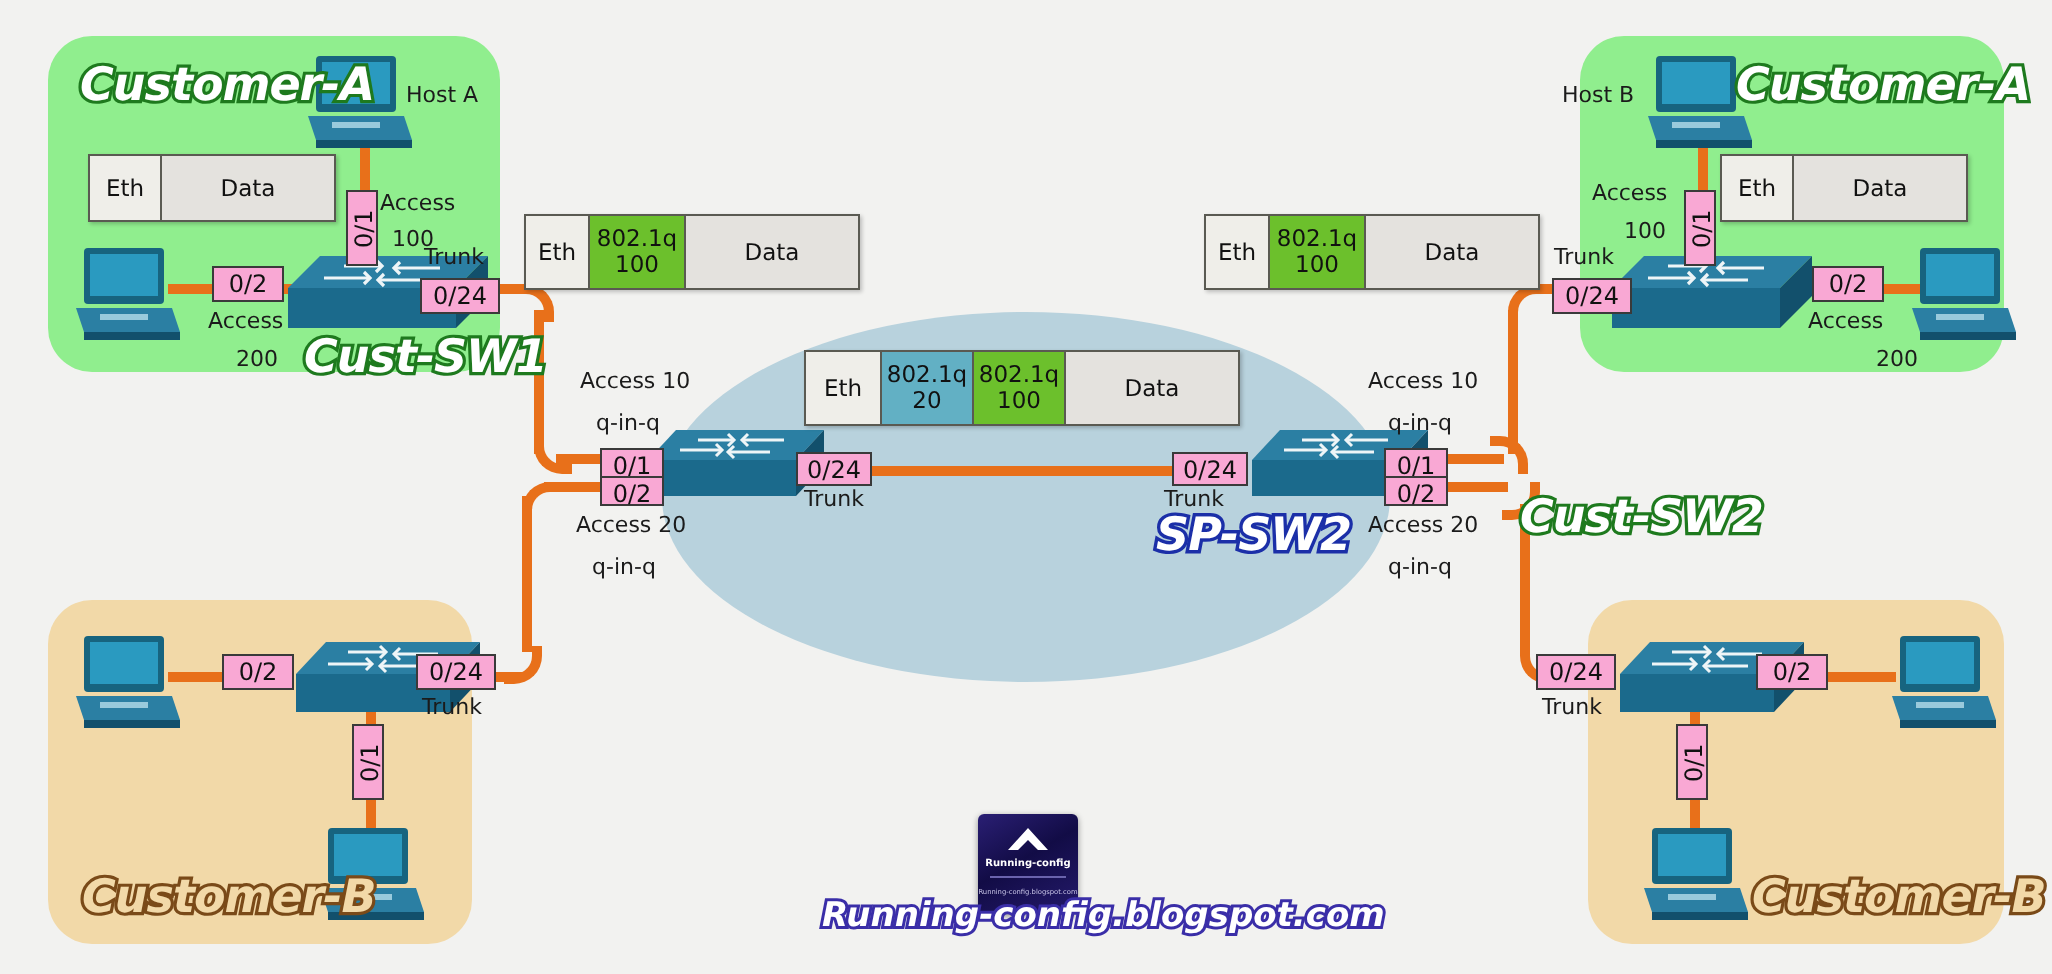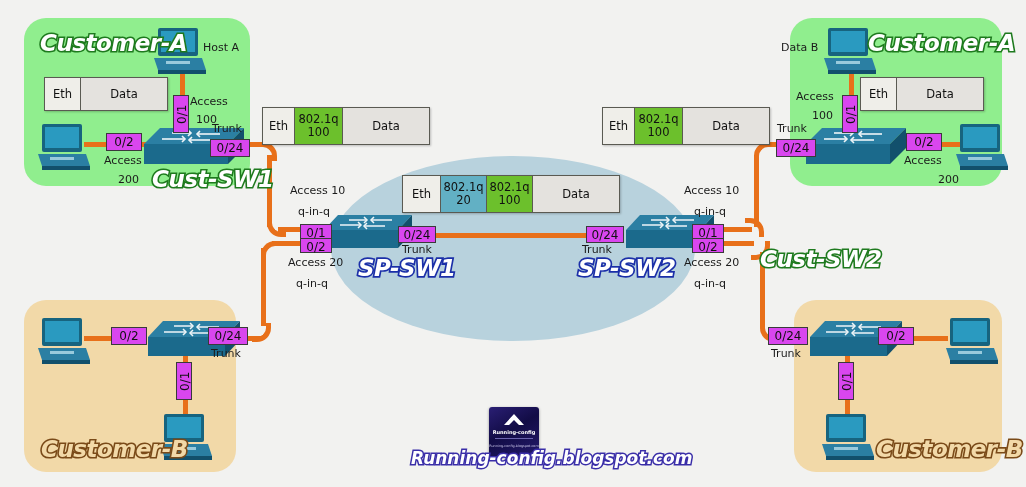--- a/index.html
+++ b/index.html
@@ -40,21 +40,21 @@
     background:transparent;
   }
   .el-tl{border-right:none;border-bottom:none;border-top-left-radius:14px;}
   .el-tr{border-left:none;border-bottom:none;border-top-right-radius:14px;}
   .el-bl{border-right:none;border-top:none;border-bottom-left-radius:14px;}
   .el-br{border-left:none;border-top:none;border-bottom-right-radius:14px;}
 
   
   .port{
     position:absolute;
-    background:#d946ef;
+    background:#f9a8d4;
     border:1px solid #3a3a3a;
     font-size:12px;
     color:#111;
     line-height:1;
     padding:2px 4px 3px 4px;
     white-space:nowrap;
     font-family:"DejaVu Sans", sans-serif;
     box-sizing:border-box;
     text-align:center;
   }
@@ -474,21 +474,21 @@
 
   <div class="port" style="left:111px;top:327px;width:36px;height:18px;">0/2</div>
   <div class="port vert" style="left:176px;top:362px;width:16px;height:38px;">0/1</div>
   <div class="port" style="left:208px;top:327px;width:40px;height:18px;">0/24</div>
 
   <div class="port" style="left:878px;top:327px;width:36px;height:18px;">0/2</div>
   <div class="port vert" style="left:838px;top:362px;width:16px;height:38px;">0/1</div>
   <div class="port" style="left:768px;top:327px;width:40px;height:18px;">0/24</div>
 
   <div class="cap" style="left:203px;top:41px;">Host A</div>
-  <div class="cap" style="left:781px;top:41px;">Data B</div>
+  <div class="cap" style="left:781px;top:41px;">Host B</div>
 
   <div class="cap" style="left:190px;top:95px;">Access</div>
   <div class="cap" style="left:196px;top:113px;">100</div>
   <div class="cap" style="left:212px;top:122px;">Trunk</div>
   <div class="cap" style="left:104px;top:154px;">Access</div>
   <div class="cap" style="left:118px;top:173px;">200</div>
 
   <div class="cap" style="left:796px;top:90px;">Access</div>
   <div class="cap" style="left:812px;top:109px;">100</div>
   <div class="cap" style="left:777px;top:122px;">Trunk</div>
@@ -508,21 +508,20 @@
   <div class="cap" style="left:582px;top:243px;">Trunk</div>
 
   <div class="cap" style="left:211px;top:347px;">Trunk</div>
   <div class="cap" style="left:771px;top:347px;">Trunk</div>
 
 
   <div class="devname green" style="left:40px;top:30px;">Customer-A</div>
   <div class="devname green" style="left:868px;top:30px;">Customer-A</div>
   <div class="devname green" style="left:152px;top:166px;font-style:italic;">Cust-SW1</div>
   <div class="devname green" style="left:760px;top:246px;">Cust-SW2</div>
-  <div class="devname blue" style="left:358px;top:255px;">SP-SW1</div>
   <div class="devname blue" style="left:578px;top:255px;">SP-SW2</div>
   <div class="devname brown" style="left:41px;top:436px;">Customer-B</div>
   <div class="devname brown" style="left:876px;top:436px;">Customer-B</div>
 
   <div class="logo" style="left:489px;top:407px;width:50px;height:50px;">
     <svg width="50" height="24" viewBox="0 0 50 24" style="position:absolute;left:0;top:2px;">
       <polygon points="25,5 35,16 30,16 25,11 20,16 15,16" fill="#ffffff"></polygon>
     </svg>
     <div class="lg-name" style="top:22px;">Running-config</div>
     <div class="lg-div" style="top:31px;"></div>

